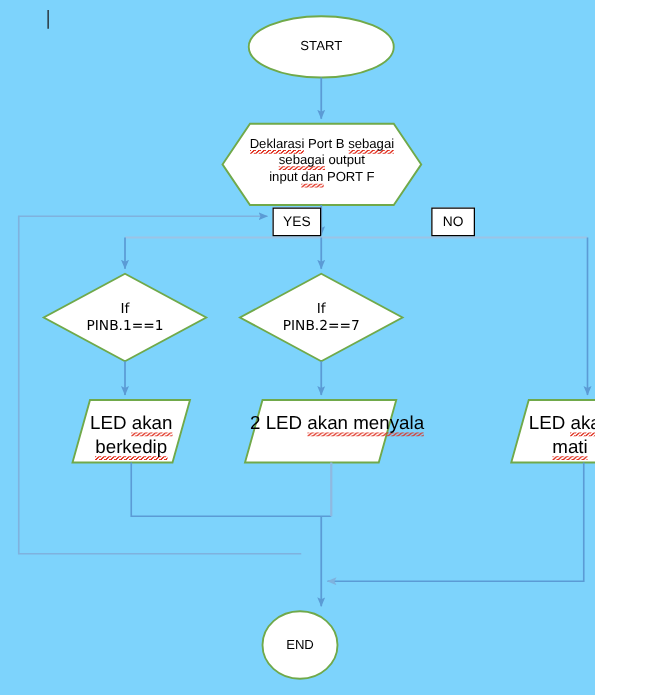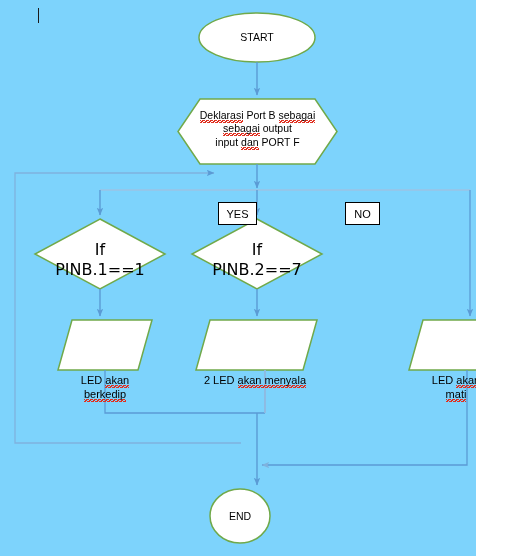--- a/index.html
+++ b/index.html
@@ -27,23 +27,23 @@
   .node-text {
     position: absolute;
     text-align: center;
     color: #000000;
     line-height: 1.28;
     white-space: nowrap;
     pointer-events: none;
   }
   .t-terminal { font-size: 10.5px; }
   .t-prep     { font-size: 10.5px; }
-  .t-decision { font-size: 16px; font-family: "DejaVu Sans", sans-serif; text-align: center; }
-  .t-io       { font-size: 11px; margin-top: 44px; }
-  .t-tag      { font-size: 11px; margin-top: 36px; }
+  .t-decision { font-size: 11px; font-family: "DejaVu Sans", sans-serif; text-align: center; }
+  .t-io       { font-size: 15px; }
+  .t-tag      { font-size: 11px; }
   .sp {
     
     background-image:
       repeating-linear-gradient(135deg,
         #e03020 0, #e03020 1px, transparent 1px, transparent 2px);
     background-repeat: repeat-x;
     background-size: 4px 3px;
     background-position: left bottom;
     padding-bottom: 2px;
   }

